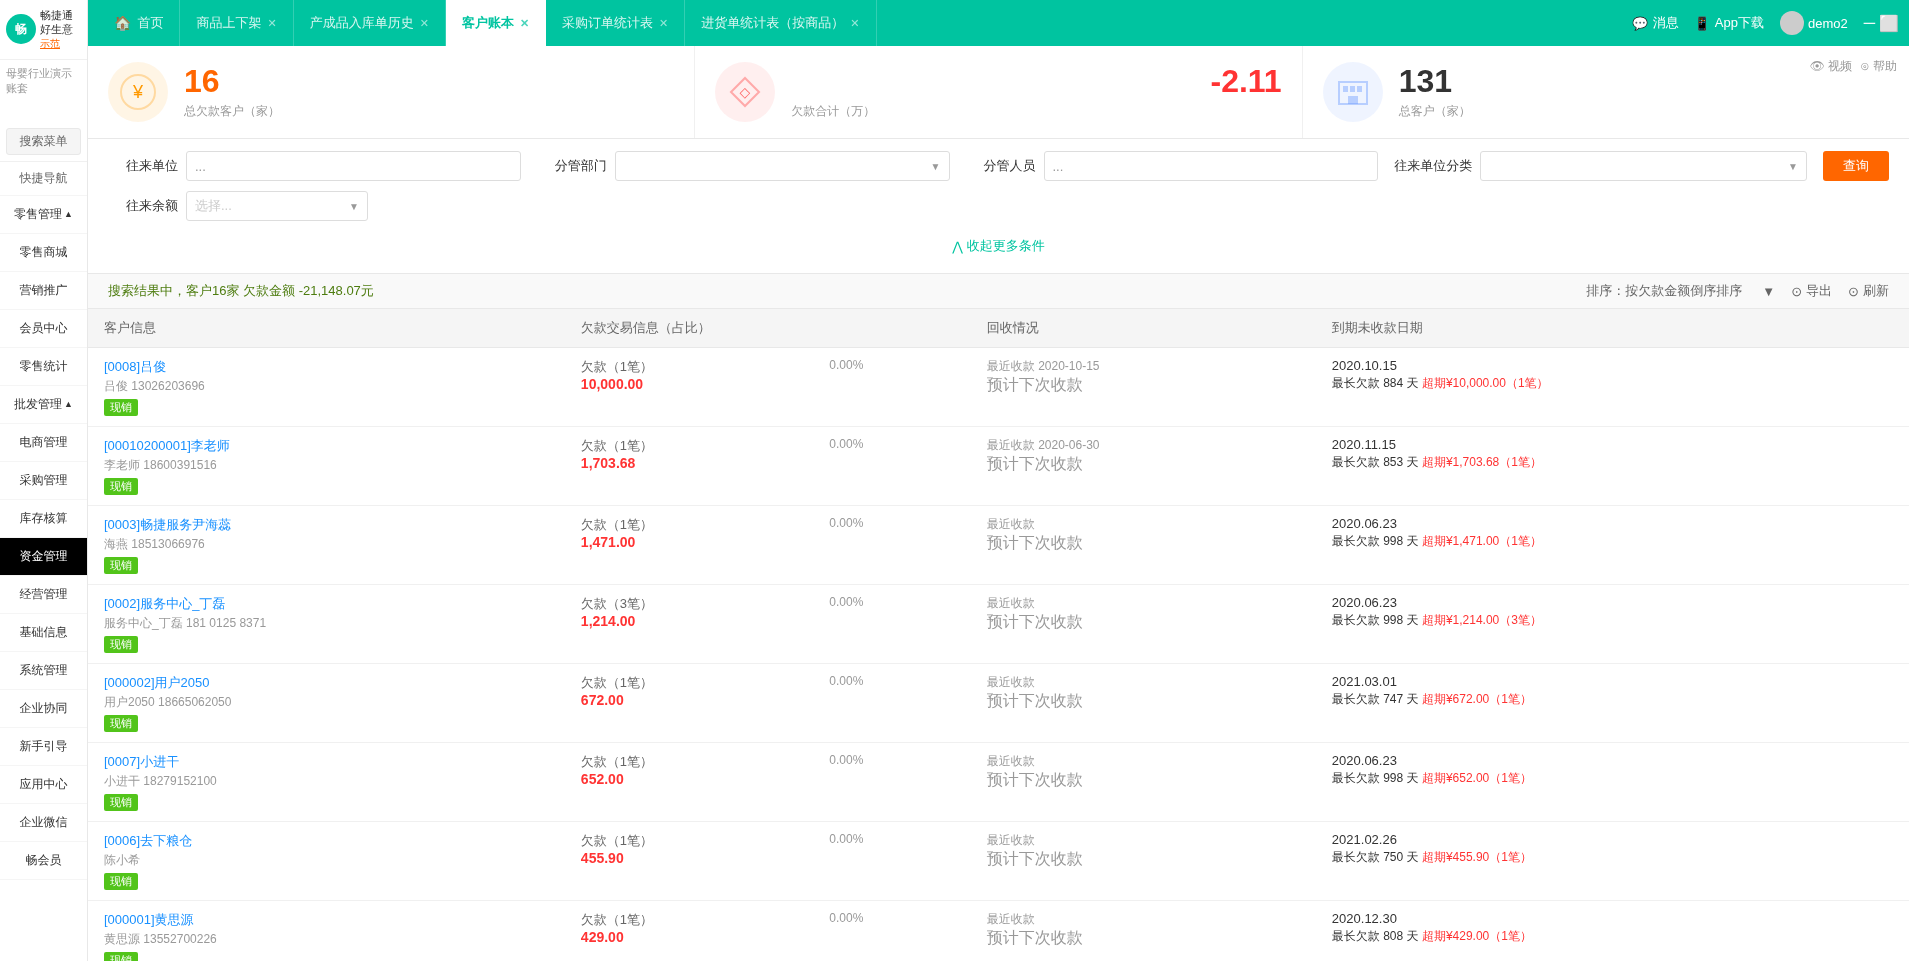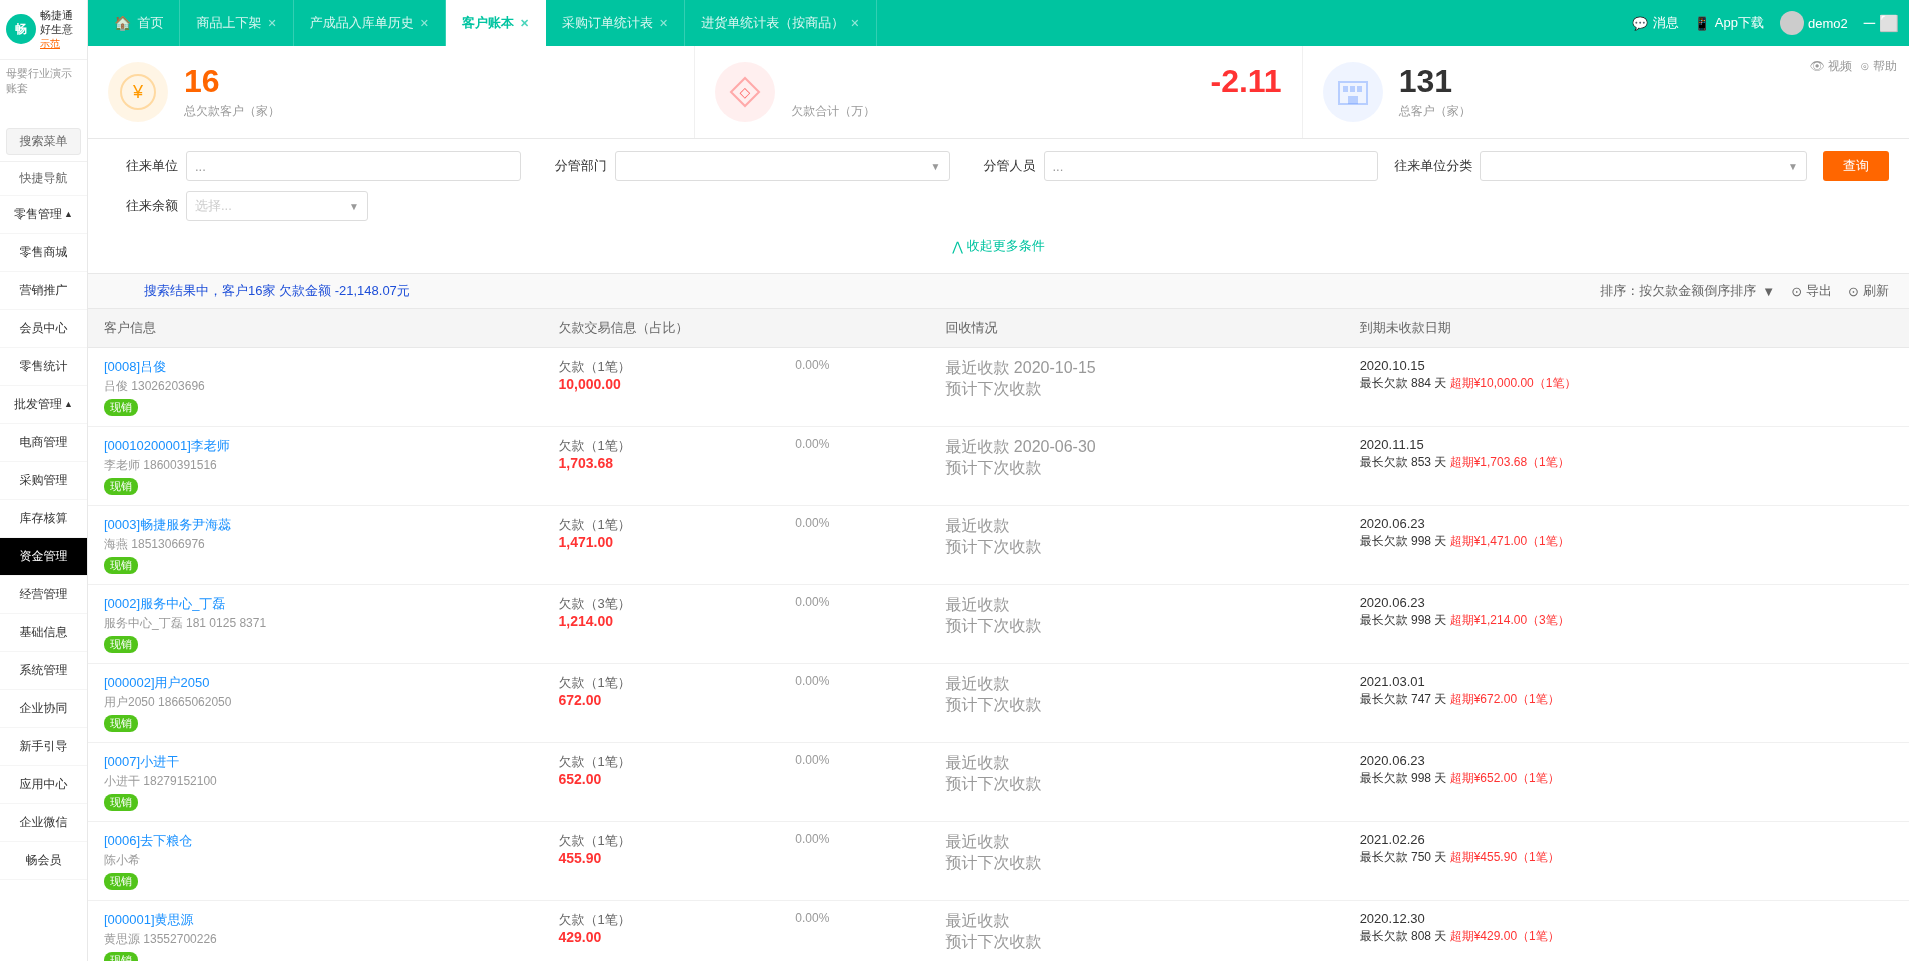--- a/index.html
+++ b/index.html
@@ -58,42 +58,42 @@
     .filter-label { font-size: 13px; color: #333; white-space: nowrap; min-width: 70px; text-align: right; }
     .filter-input { flex: 1; height: 30px; border: 1px solid #ddd; border-radius: 3px; padding: 0 8px; font-size: 13px; color: #333; display: flex; align-items: center; justify-content: space-between; cursor: pointer; background: white; }
     .filter-input-text { color: #999; font-size: 13px; }
     .filter-select { flex: 1; height: 30px; border: 1px solid #ddd; border-radius: 3px; padding: 0 8px; font-size: 13px; display: flex; align-items: center; justify-content: space-between; cursor: pointer; background: white; }
     .filter-btn-search { background: #ff6600; color: white; border: none; border-radius: 3px; padding: 6px 20px; font-size: 13px; cursor: pointer; white-space: nowrap; }
     .collapse-row { display: flex; justify-content: center; align-items: center; padding: 6px 0; color: #00c4a0; font-size: 13px; cursor: pointer; gap: 4px; }
 
     
     .results-bar { background: #f9f9f9; padding: 8px 20px; display: flex; align-items: center; justify-content: space-between; border-bottom: 1px solid #e8e8e8; }
     .results-info { font-size: 13px; color: #333; }
-    .results-info span { color: #1d4ed8; margin-left: 36px; }
+    .results-info span { color: #4d7c0f; }
     .results-actions { display: flex; align-items: center; gap: 16px; font-size: 13px; color: #666; }
-    .results-sort { display: flex; align-items: center; gap: 6px; justify-content: flex-end; }
+    .results-sort { display: flex; align-items: center; gap: 20px; justify-content: flex-end; }
     .results-action-btn { display: flex; align-items: center; gap: 4px; cursor: pointer; color: #666; }
 
     
     .table-container { background: white; overflow-y: auto; flex: 1; }
     table { width: 100%; border-collapse: collapse; }
     thead th { background: #f5f5f5; padding: 10px 16px; font-size: 13px; font-weight: normal; color: #666; border-bottom: 1px solid #e8e8e8; text-align: left; white-space: nowrap; }
     tbody tr { border-bottom: 1px solid #f0f0f0; }
     tbody td { padding: 10px 16px; font-size: 13px; color: #333; vertical-align: top; }
     .customer-info-cell { min-width: 200px; }
     .customer-link { color: #1890ff; cursor: pointer; text-decoration: none; }
     .customer-phone { color: #999; font-size: 12px; margin-top: 2px; }
-    .customer-tag { display: inline-block; background: #52c41a; color: white; font-size: 11px; padding: 1px 6px; border-radius: 8px; margin-top: 4px; }
+    .customer-tag { display: inline-block; background: #52c41a; color: white; font-size: 11px; padding: 1px 6px; border-radius: 2px; margin-top: 4px; }
     .debt-amount { color: #ff3333; font-size: 14px; font-weight: bold; }
     .debt-count { color: #666; font-size: 13px; }
     .debt-ratio { color: #999; font-size: 12px; }
     .overdue-link { color: #ff3333; cursor: pointer; font-size: 12px; }
     .overdue-days { color: #333; font-size: 12px; }
     .date-text { color: #333; font-size: 13px; }
-    .recover-date { color: #999; font-size: 16px; }
+    .recover-date { color: #999; font-size: 12px; }
     .recover-plan { color: #999; font-size: 16px; }
 
     
     .table-container::-webkit-scrollbar { width: 6px; }
     .table-container::-webkit-scrollbar-track { background: #f1f1f1; }
     .table-container::-webkit-scrollbar-thumb { background: #ccc; border-radius: 3px; }
 
     .content-area { display: flex; flex-direction: column; flex: 1; overflow: hidden; }
     
     .sidebar-nav-quick { padding: 8px 4px; text-align: center; font-size: 12px; color: #666; cursor: pointer; display: flex; align-items: center; justify-content: center; gap: 2px; border-bottom: 1px solid #f5f5f5; }

